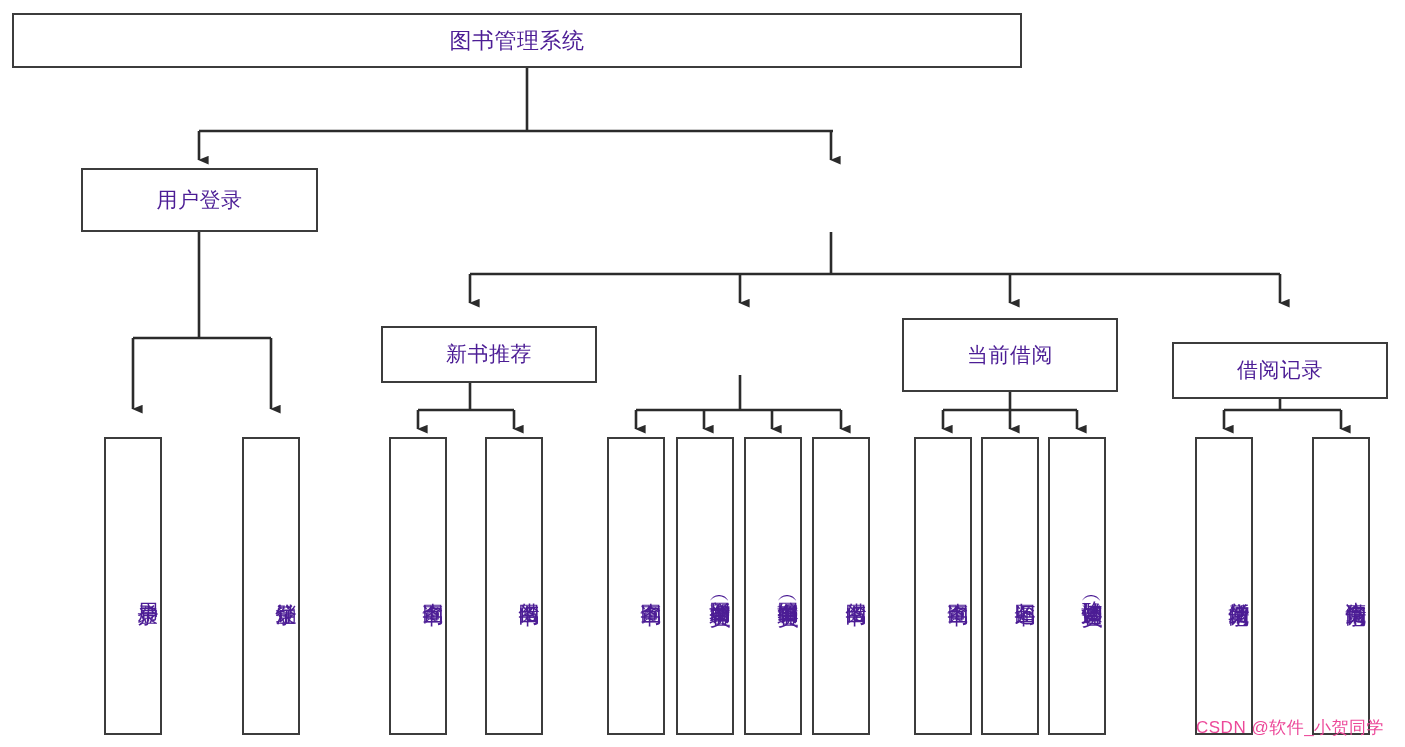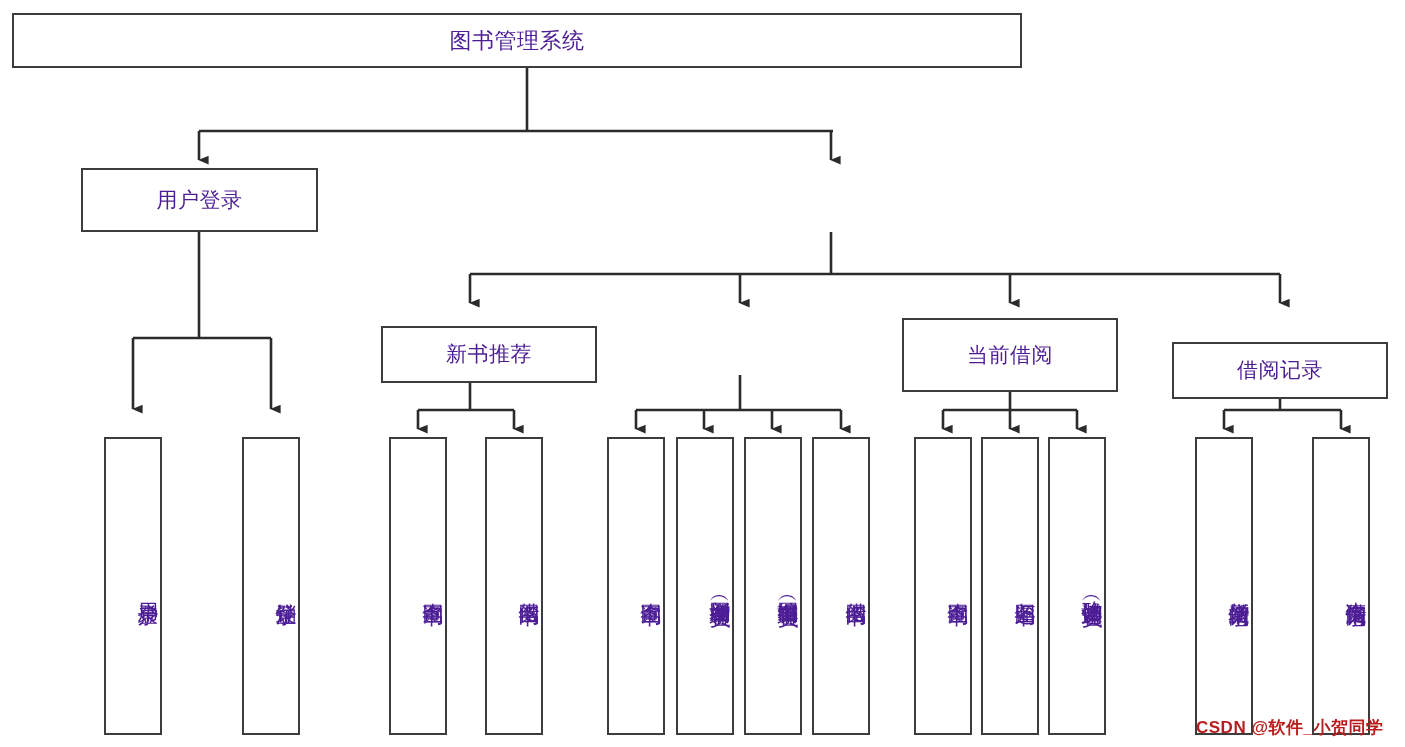--- a/index.html
+++ b/index.html
@@ -50,24 +50,23 @@
     padding-top: 4px;
     align-items: flex-start;
     justify-content: center;
   }
   .node.root {
     font-size: 22px;
   }
   .watermark {
     position: absolute;
     font-size: 17px;
-    color: #b91c1c;
+    color: #ec4899;
     white-space: nowrap;
     letter-spacing: 0.5px;
-    font-weight: bold;
   }
 </style>
 </head>
 <body>
 
 <div id="canvas">
 
   <svg id="edges" viewBox="0 0 1405 747" width="1405" height="747">
     <defs>
       <marker id="arrow" markerWidth="9" markerHeight="11" refX="4.2" refY="9.6" orient="auto" markerUnits="userSpaceOnUse">

